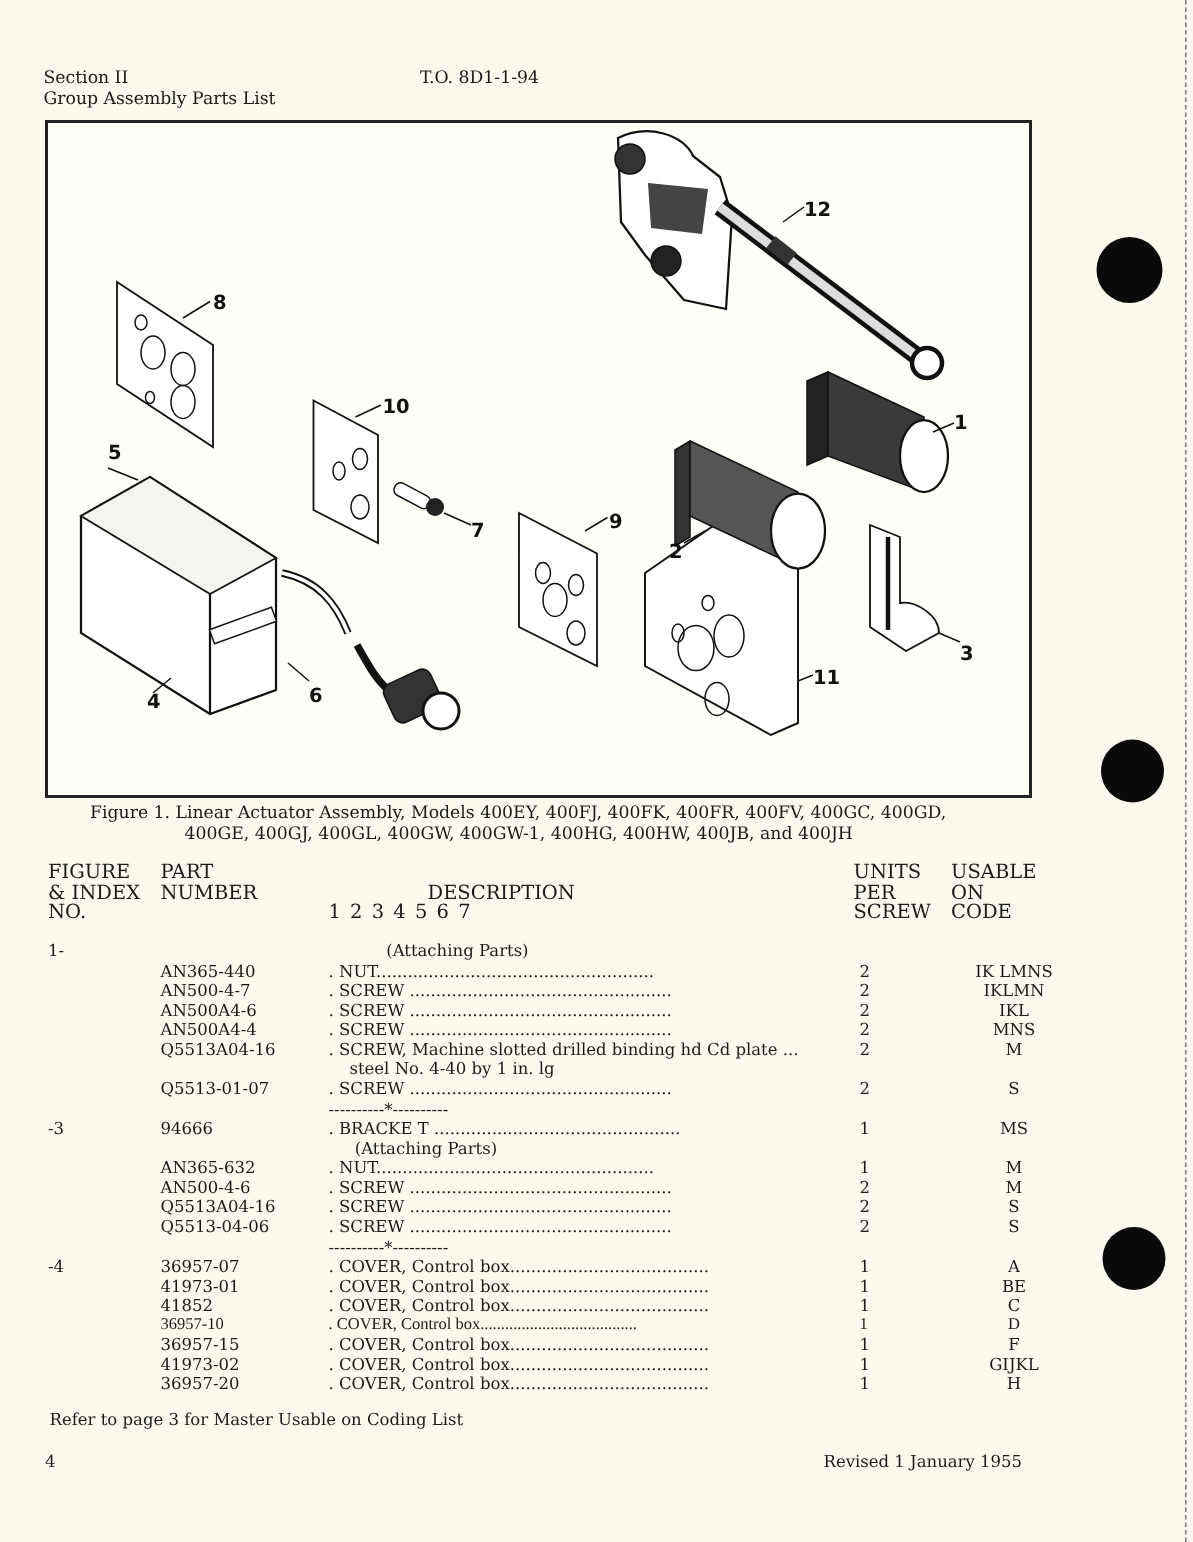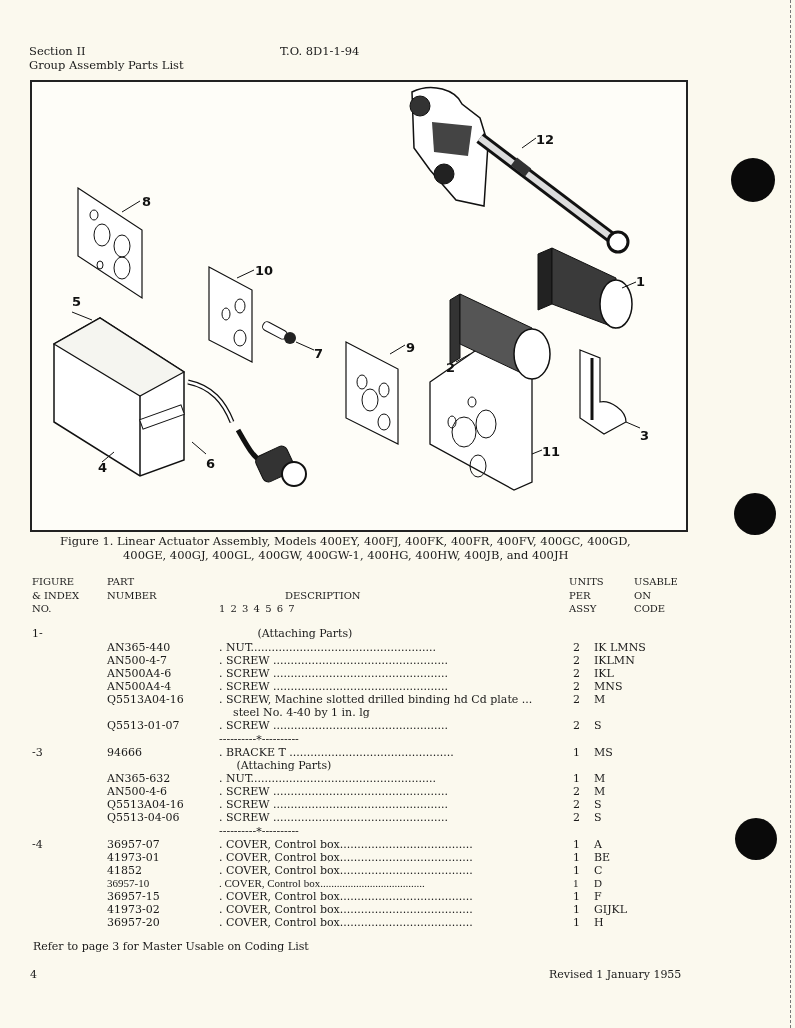--- a/index.html
+++ b/index.html
@@ -13,28 +13,28 @@
   #hdr-left { left: 29px; top: 44px; }
   #hdr-right { left: 280px; top: 44px; }
   #figure-frame {
     position: absolute; left: 30px; top: 80px; width: 654px; height: 448px;
     border: 2px solid #222; background: #fefdf8;
   }
   #figure-frame svg { position: absolute; left: 0; top: 0; }
   .callout { font-family: "DejaVu Sans", "Liberation Sans", sans-serif; font-weight: bold; font-size: 13px; fill: #111; }
   #caption { position: absolute; left: 60px; top: 534px; font-size: 11.5px; line-height: 14px; }
   #caption .cap-line2 { padding-left: 63px; display:block; }
-  .th { position: absolute; font-size: 10px; line-height: 13.5px; }
+  .th { position: absolute; font-size: 13px; line-height: 13.5px; }
   .row { position: absolute; left: 0; width: 795px; height: 13px; font-size: 11px; line-height: 13px; }
   .row span { position: absolute; white-space: pre; }
   .c-fig { left: 32px; }
   .c-part { left: 107px; }
   .c-desc { left: 219px; width: 338px; overflow: hidden; }
   .c-units { left: 573px; }
-  .c-code { left: 594px; width: 60px; }
+  .c-code { left: 646px; width: 60px; text-align: center; }
   .hole { position: absolute; border-radius: 50%; background: #0a0a0a; }
   #footer-note { position: absolute; left: 33px; top: 940px; font-size: 11px; }
   #page-num { position: absolute; left: 30px; top: 968px; font-size: 11px; }
   #revised { position: absolute; left: 549px; top: 968px; font-size: 11px; }
   #edge { position: absolute; left: 790px; top: 0; width: 2px; height: 1028px; border-left: 1px dashed #777; }
 </style>
 </head>
 <body>
 
 <div id="hdr-left" class="hdr">
@@ -162,21 +162,21 @@
 </div>
 <div class="th" style="left:107px; top:575px;">
   <div>PART</div>
   <div>NUMBER</div>
 </div>
 <div class="th" style="left:285px; top:589px;">DESCRIPTION</div>
 <div class="th" style="left:219px; top:602px; letter-spacing:1px;">1 2 3 4 5 6 7</div>
 <div class="th" style="left:569px; top:575px;">
   <div>UNITS</div>
   <div>PER</div>
-  <div>ASSY</div>
+  <div>SCREW</div>
 </div>
 <div class="th" style="left:634px; top:575px;">
   <div>USABLE</div>
   <div>ON</div>
   <div>CODE</div>
 </div>
 
 <div id="rows">
     <div class="row" style="top: 627px;">
       <span class="c-fig">1-</span>

